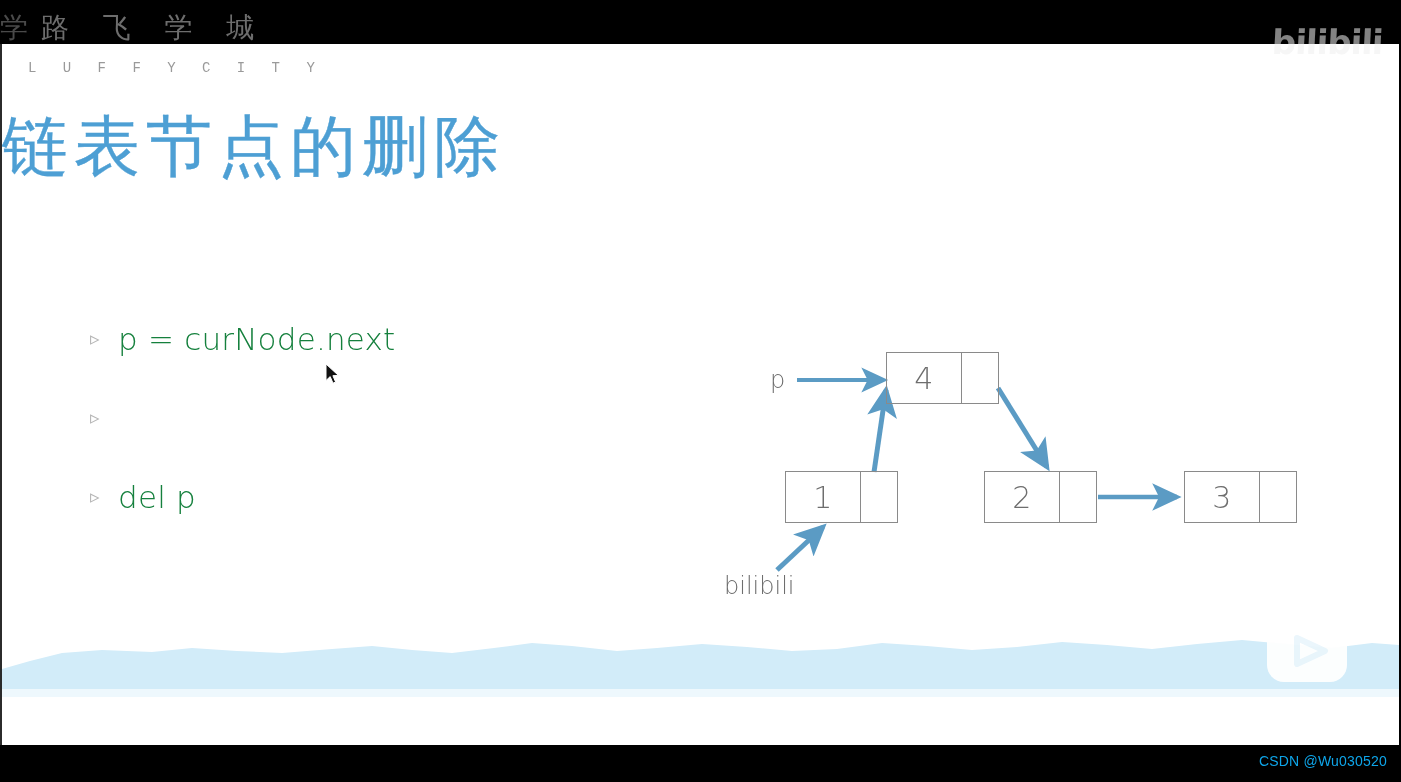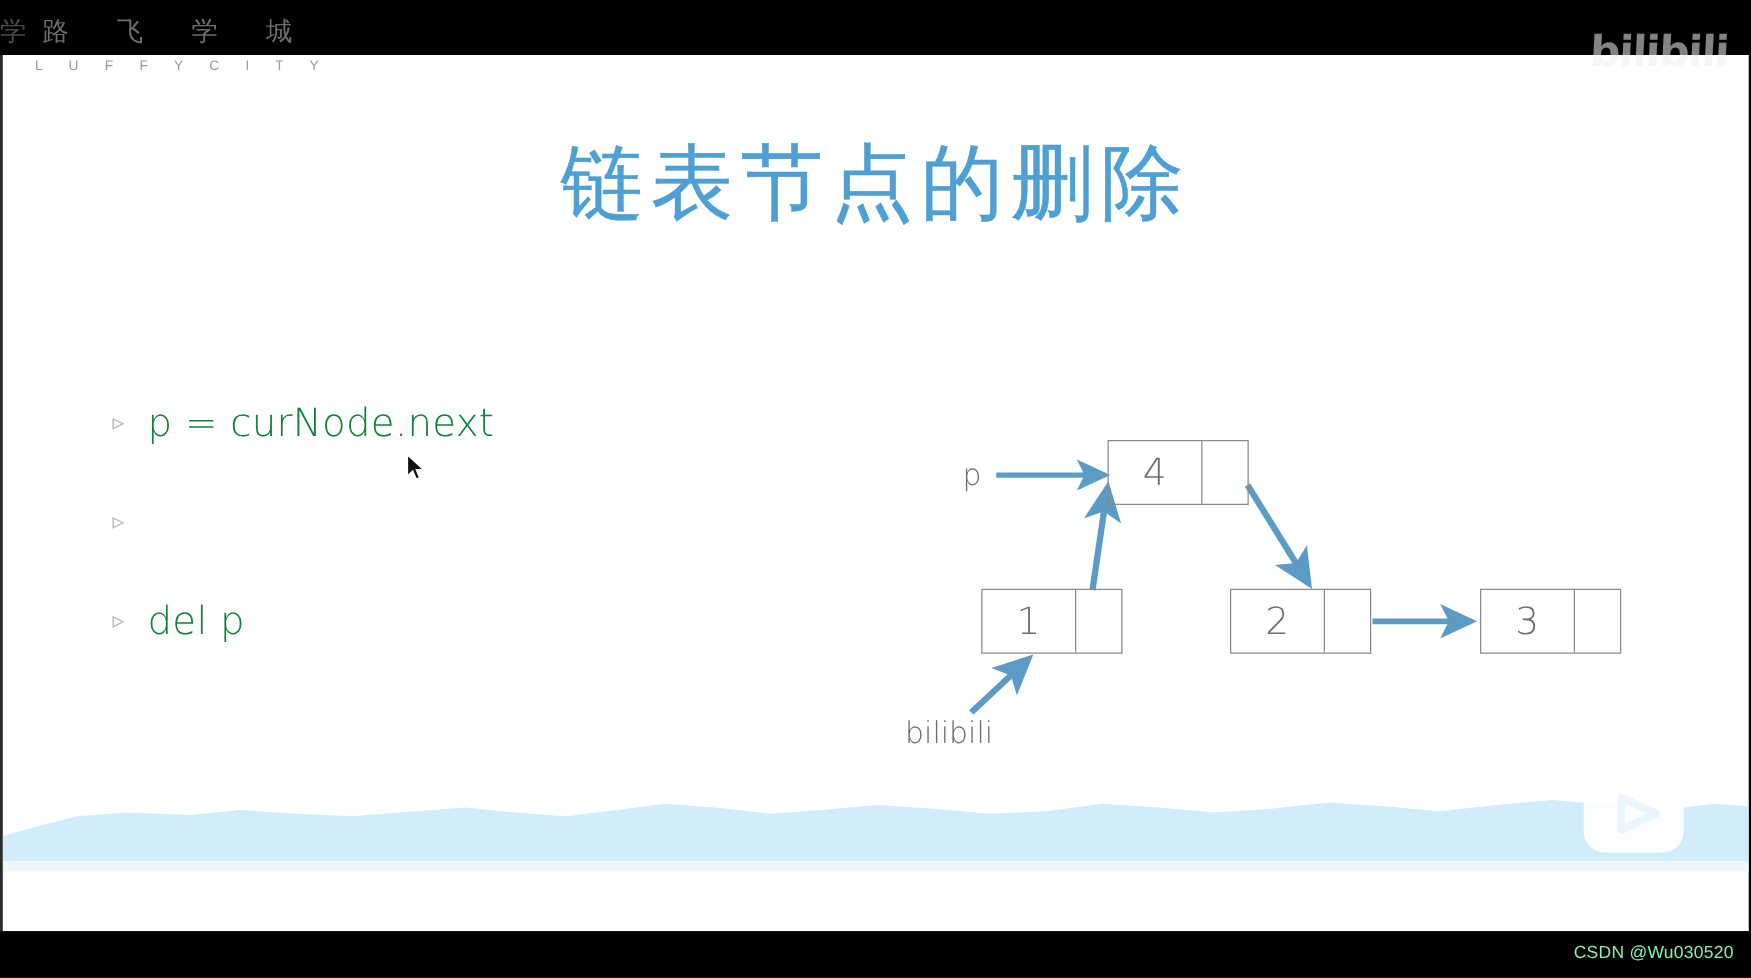--- a/index.html
+++ b/index.html
@@ -57,55 +57,55 @@
     width: 1401px;
     height: 37px;
     background: #000000;
     z-index: 5;
   }
   #csdn-watermark {
     position: absolute;
     right: 14px;
     top: 8px;
     font-size: 14px;
-    color: #86efac;
+    color: #0ea5e9;
     letter-spacing: 0.2px;
     font-family: "Liberation Sans", sans-serif;
     white-space: nowrap;
     margin-left: 32px;
   }
 
   
   #luffy-logo {
     position: absolute;
     left: 0px;
     top: 10px;
     z-index: 7;
     pointer-events: none;
   }
   #luffy-cn {
-    font-size: 21px;
+    font-size: 28px;
     color: #6d6d6d;
     letter-spacing: 13px;
     white-space: nowrap;
     line-height: 36px;
-    font-family: Liberation Mono, monospace;
+    font-family: Liberation Sans, sans-serif;
     mix-blend-mode: normal;
   }
   #luffy-cn .clip {
     color: #4a4a4a;
   }
   #luffy-en {
-    margin-top: 1px;
+    margin-top: 14px;
     margin-left: 28px;
-    font-size: 11px;
+    font-size: 14px;
     color: #9a9a9a;
     letter-spacing: 9px;
     white-space: nowrap;
-    font-family: Liberation Sans, sans-serif;
+    font-family: Liberation Mono, monospace;
   }
 
   
   #bili-watermark {
     position: absolute;
     right: 18px;
     top: 22px;
     z-index: 7;
     font-size: 34px;
     font-weight: bold;
@@ -117,21 +117,21 @@
     pointer-events: none;
     transform: skewX(-3deg);
   }
 
   
   #slide-title {
     position: absolute;
     left: 0;
     top: 58px;
     width: 1397px;
-    text-align: center;
+    text-align: left;
     font-size: 66px;
     color: #4d9fd4;
     letter-spacing: 6px;
     font-weight: 200;
     font-family: "DejaVu Sans", sans-serif;
     -webkit-text-stroke: 0.4px #4d9fd4;
   }
 
   
   #bullet-list {

